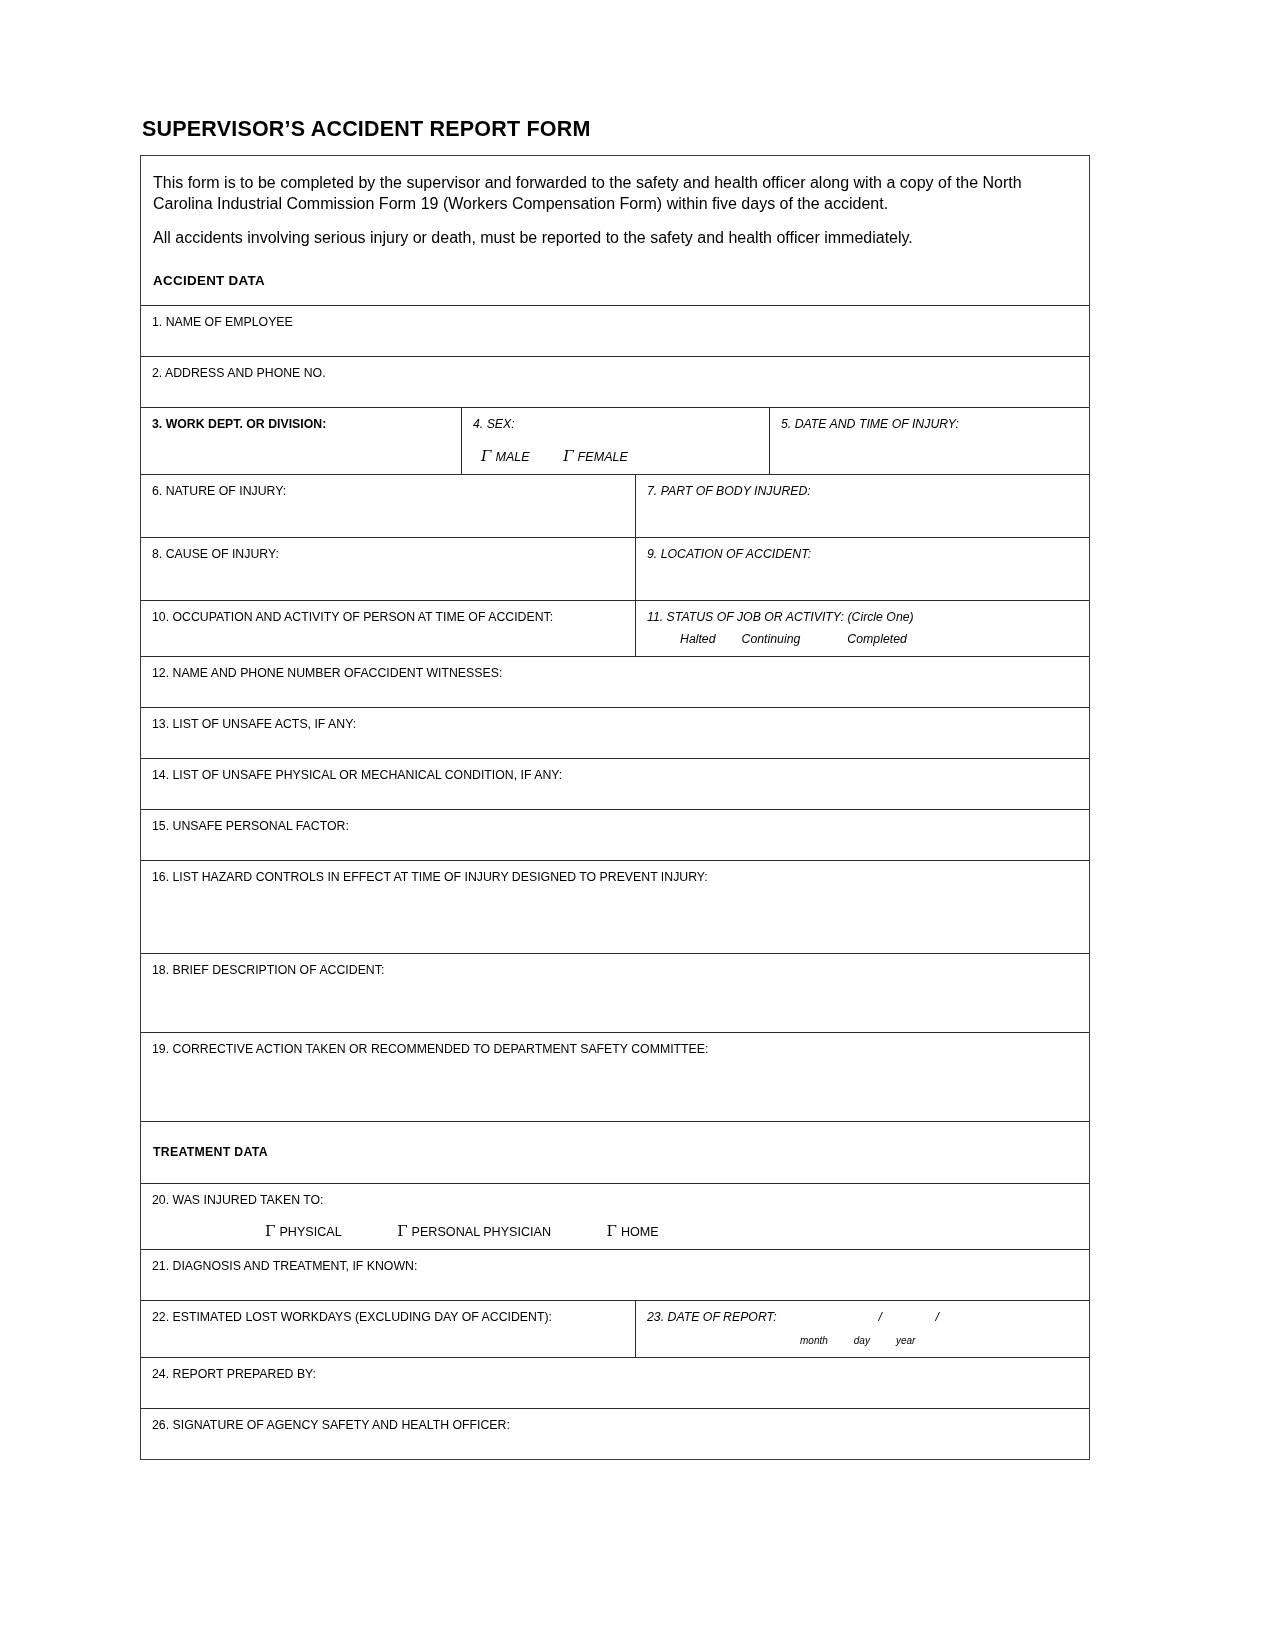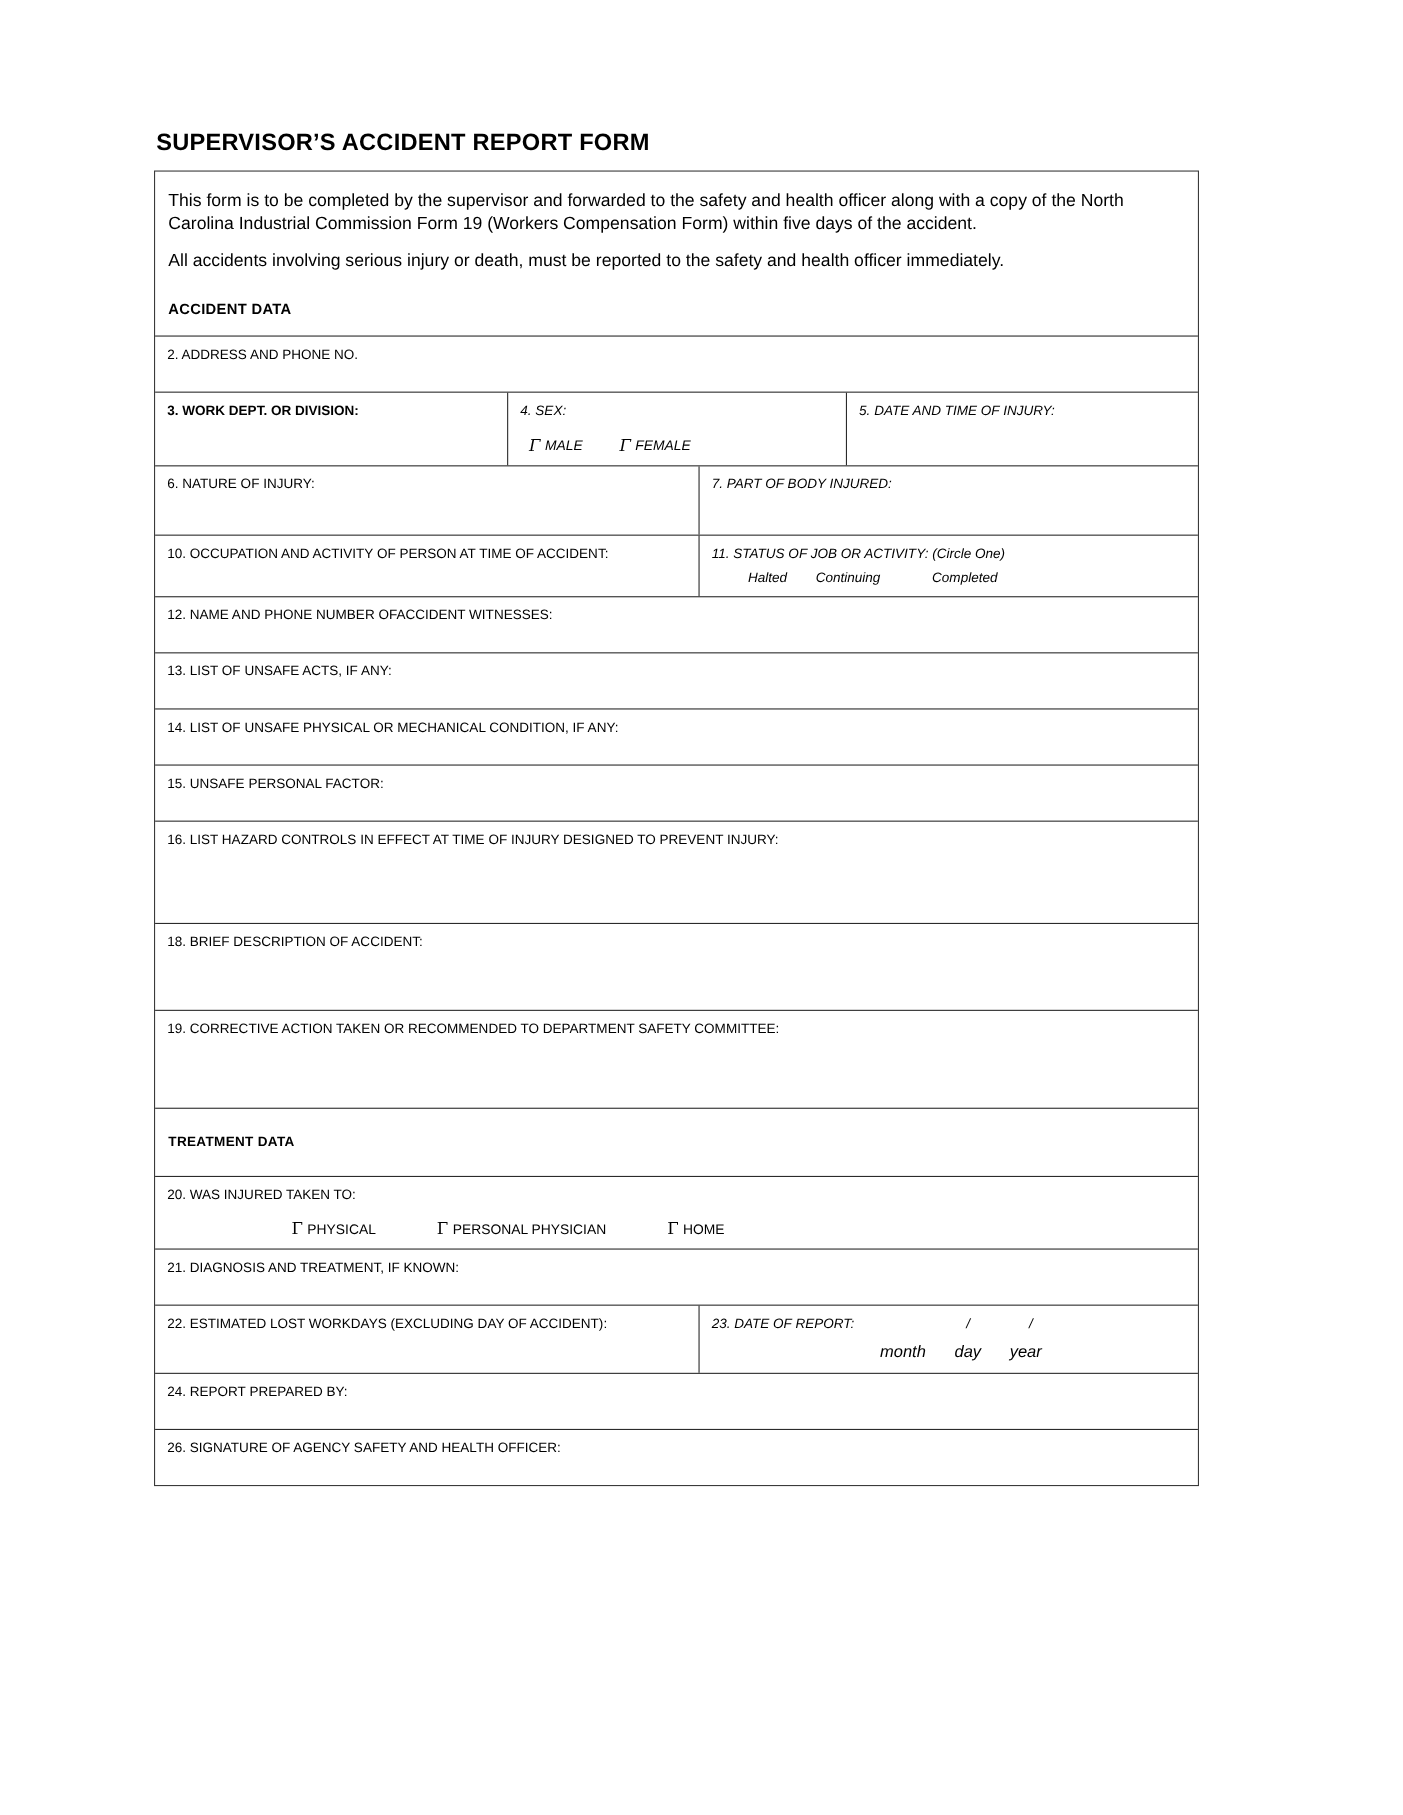--- a/index.html
+++ b/index.html
@@ -121,21 +121,21 @@
   .date-line {
     display: inline-block;
     margin-left: 75px;
     letter-spacing: 0;
   }
   .date-line .slash { display: inline-block; width: 57px; text-align: center; }
   .date-words {
     display: block;
     margin-top: 8px;
     padding-left: 153px;
-    font-size: 15px;
+    font-size: 10px;
     white-space: nowrap;
   }
   .date-words span { display: inline-block; }
   .dw-gap { margin-right: 26px; }
 
   
   .w-340 { flex: 0 0 320px; font-weight: bold; }
   .w-310 { flex: 0 0 308px; }
   .w-rest { flex: 1 1 auto; }
   .w-495 { flex: 0 0 494px; }
@@ -149,20 +149,25 @@
 
   <div class="form-box">
 
     <div class="intro">
       <p>This form is to be completed by the supervisor and forwarded to the safety and health officer along with a copy of the North Carolina Industrial Commission Form 19 (Workers Compensation Form) within five days of the accident.</p>
       <p>All accidents involving serious injury or death, must be reported to the safety and health officer immediately.</p>
     </div>
 
     <div class="section-head">ACCIDENT DATA</div>
 
+    <div class="row">
+      <div class="cell h-md w-rest">
+        <span class="label">1. NAME OF EMPLOYEE</span>
+      </div>
+    </div>
 
     <div class="row">
       <div class="cell h-md w-rest">
         <span class="label">2. ADDRESS AND PHONE NO.</span>
       </div>
     </div>
 
     <div class="row">
       <div class="cell h-lg w-340">
         <span class="label">3. WORK DEPT. OR DIVISION:</span>
@@ -185,20 +190,28 @@
 
     <div class="row">
       <div class="cell h-lg w-495">
         <span class="label">6. NATURE OF INJURY:</span>
       </div>
       <div class="cell h-lg w-rest">
         <span class="label">7. PART OF BODY INJURED:</span>
       </div>
     </div>
 
+    <div class="row">
+      <div class="cell h-lg w-495">
+        <span class="label">8. CAUSE OF INJURY:</span>
+      </div>
+      <div class="cell h-lg w-rest">
+        <span class="label">9. LOCATION OF ACCIDENT:</span>
+      </div>
+    </div>
 
     <div class="row">
       <div class="cell h-wide w-495">
         <span class="label">10. OCCUPATION AND ACTIVITY OF PERSON AT TIME OF ACCIDENT:</span>
       </div>
       <div class="cell h-wide w-rest">
         <span class="label">11. STATUS OF JOB OR ACTIVITY: (Circle One)</span>
         <span class="opts">
           <span class="opt-gap-1">Halted</span><span class="opt-gap-2">Continuing</span><span>Completed</span>
         </span>

